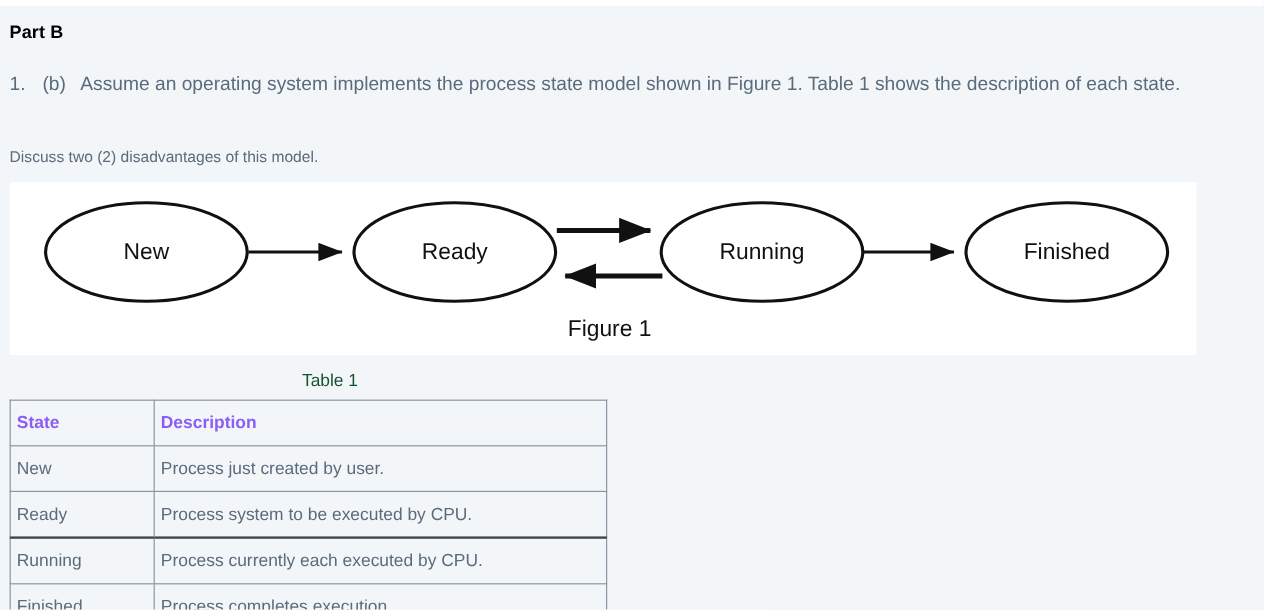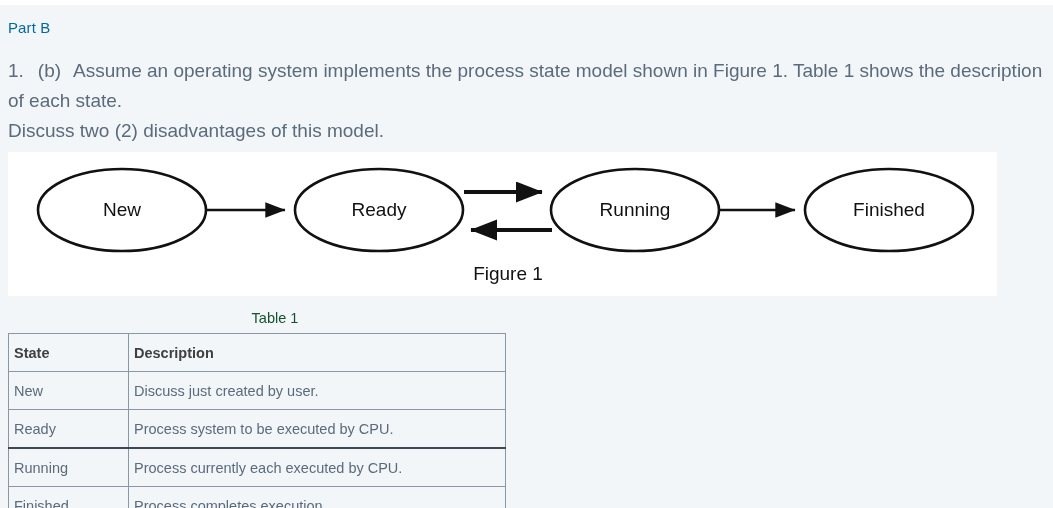--- a/index.html
+++ b/index.html
@@ -31,42 +31,42 @@
     width: 1053px;
     height: 5px;
     background: #ffffff;
   }
 
   .section-title {
     position: absolute;
     left: 8px;
     top: 19px;
     font-size: 15px;
-    font-weight: normal;
-    color: #0369a1;
+    font-weight: bold;
+    color: #000000;
     letter-spacing: 0.1px;
   }
 
   .prompt {
     position: absolute;
     left: 8px;
     top: 56px;
     width: 1040px;
-    font-size: 19px;
+    font-size: 16px;
     line-height: 30px;
     color: #5b6b7c;
   }
   .prompt .num { margin-right: 14px; }
   .prompt .sub { margin-right: 12px; }
 
   .discuss {
     position: absolute;
     left: 8px;
     top: 120px;
-    font-size: 19px;
+    font-size: 13px;
     line-height: 22px;
     color: #5b6b7c;
   }
 
   
   .figure-block {
     position: absolute;
     left: 8px;
     top: 152px;
     width: 989px;
@@ -121,21 +121,21 @@
     height: 37px;
     font-size: 14.5px;
     color: #5b6b7c;
     text-align: left;
     vertical-align: middle;
     font-weight: normal;
     background: transparent;
   }
   table.desc-table th {
     font-weight: bold;
-    color: #404040;
+    color: #8b5cf6;
   }
   
   table.desc-table tr.heavy-top th,
   table.desc-table tr.heavy-top td {
     border-top: 2px solid #3d4852;
   }
 </style>
 </head>
 <body>
 
@@ -200,21 +200,21 @@
       </colgroup>
     <thead>
       <tr>
         <th>State</th>
         <th>Description</th>
       </tr>
     </thead>
     <tbody>
       <tr>
         <td>New</td>
-        <td>Discuss just created by user.</td>
+        <td>Process just created by user.</td>
       </tr>
       <tr>
         <td>Ready</td>
         <td>Process system to be executed by CPU.</td>
       </tr>
       <tr class="heavy-top">
         <td>Running</td>
         <td>Process currently each executed by CPU.</td>
       </tr>
       <tr>

